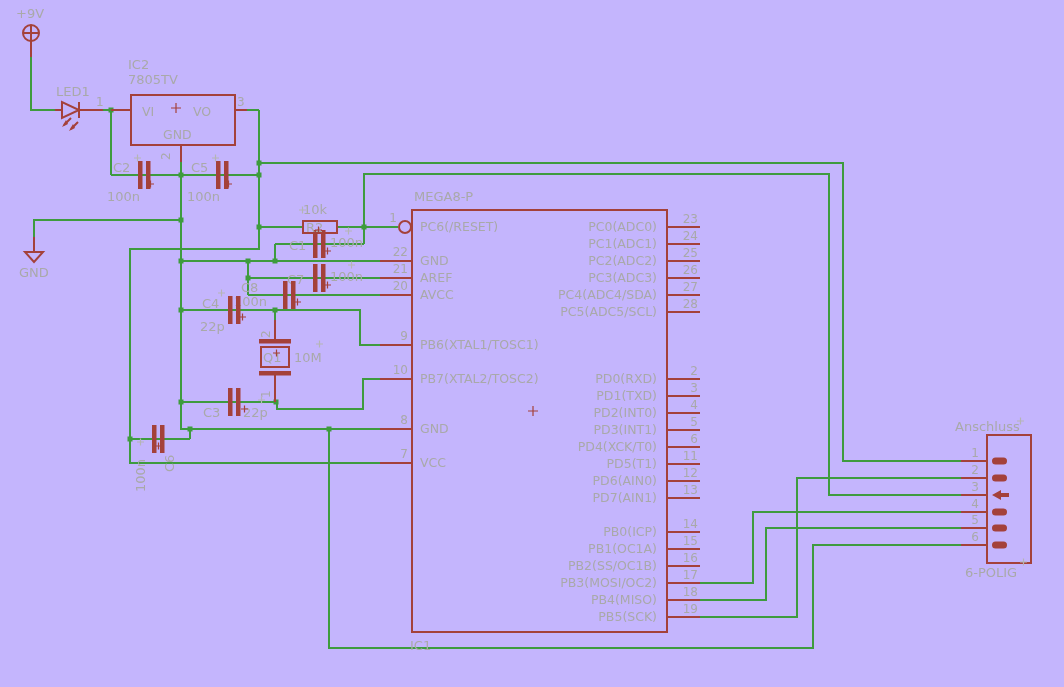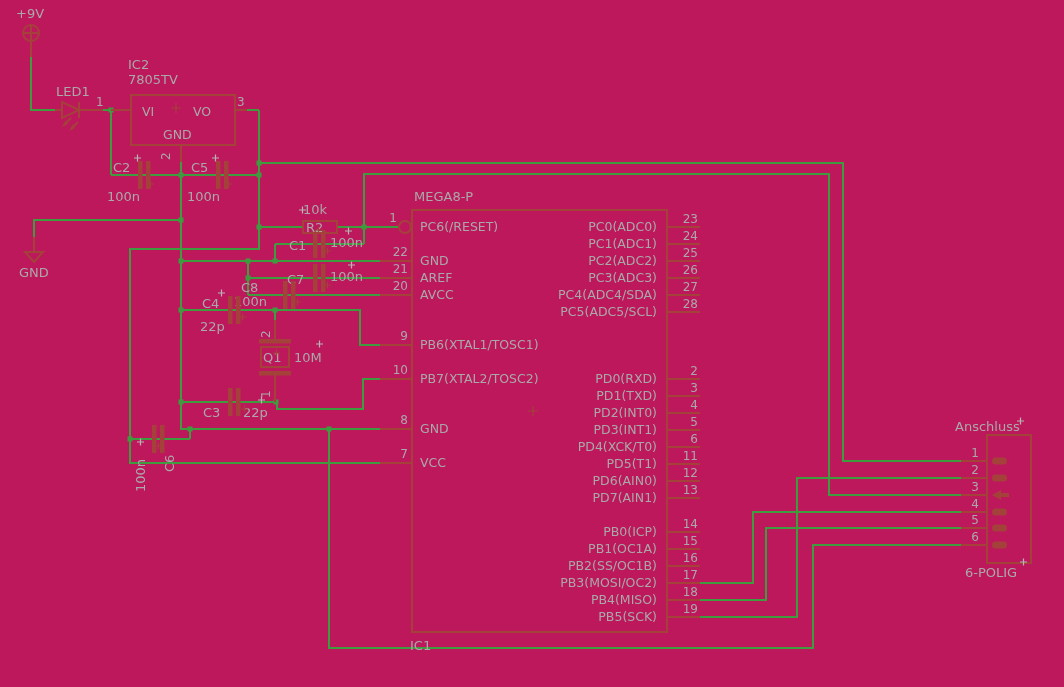--- a/index.html
+++ b/index.html
@@ -1,16 +1,16 @@
 <!DOCTYPE html>
 <html><head>
 <meta charset="utf-8">
 <style>
   html,body{margin:0;padding:0;background:#ffffff;}
-  .stage{position:relative;width:1064px;height:687px;background:#be185d;overflow:hidden;}
+  .stage{position:relative;width:1064px;height:687px;background:#c4b5fd;overflow:hidden;}
   svg{font-family:"DejaVu Sans", sans-serif;}
   text{fill:#a9a9a9;font-size:12.5px;}
   .lbl{font-size:13px;}
   .pn{font-size:12.5px;}
   .pnum{font-size:12px;}
   .wire{stroke:#3e9b3e;stroke-width:2;fill:none;}
   .stub{stroke:#a4413a;stroke-width:2;fill:none;}
   .comp{stroke:#a4413a;stroke-width:2;fill:none;}
   .plate{fill:#a4413a;}
   .dot{fill:#3e9b3e;}

